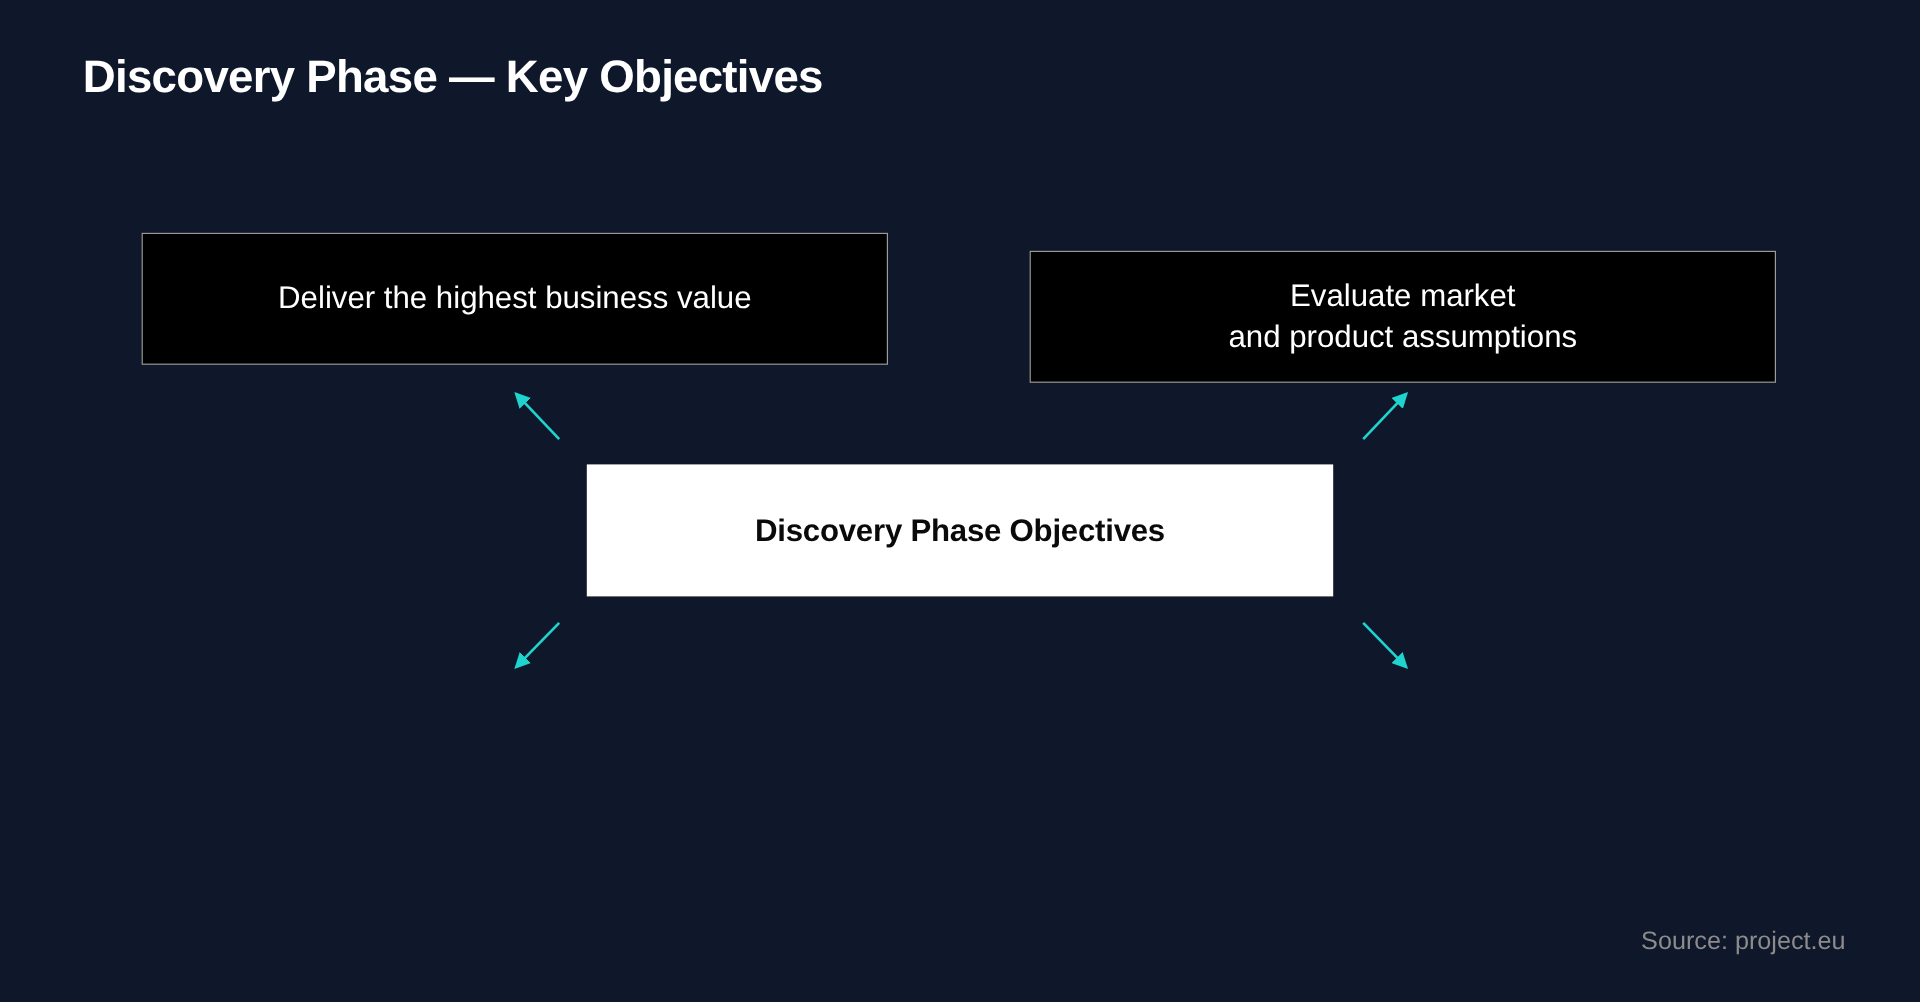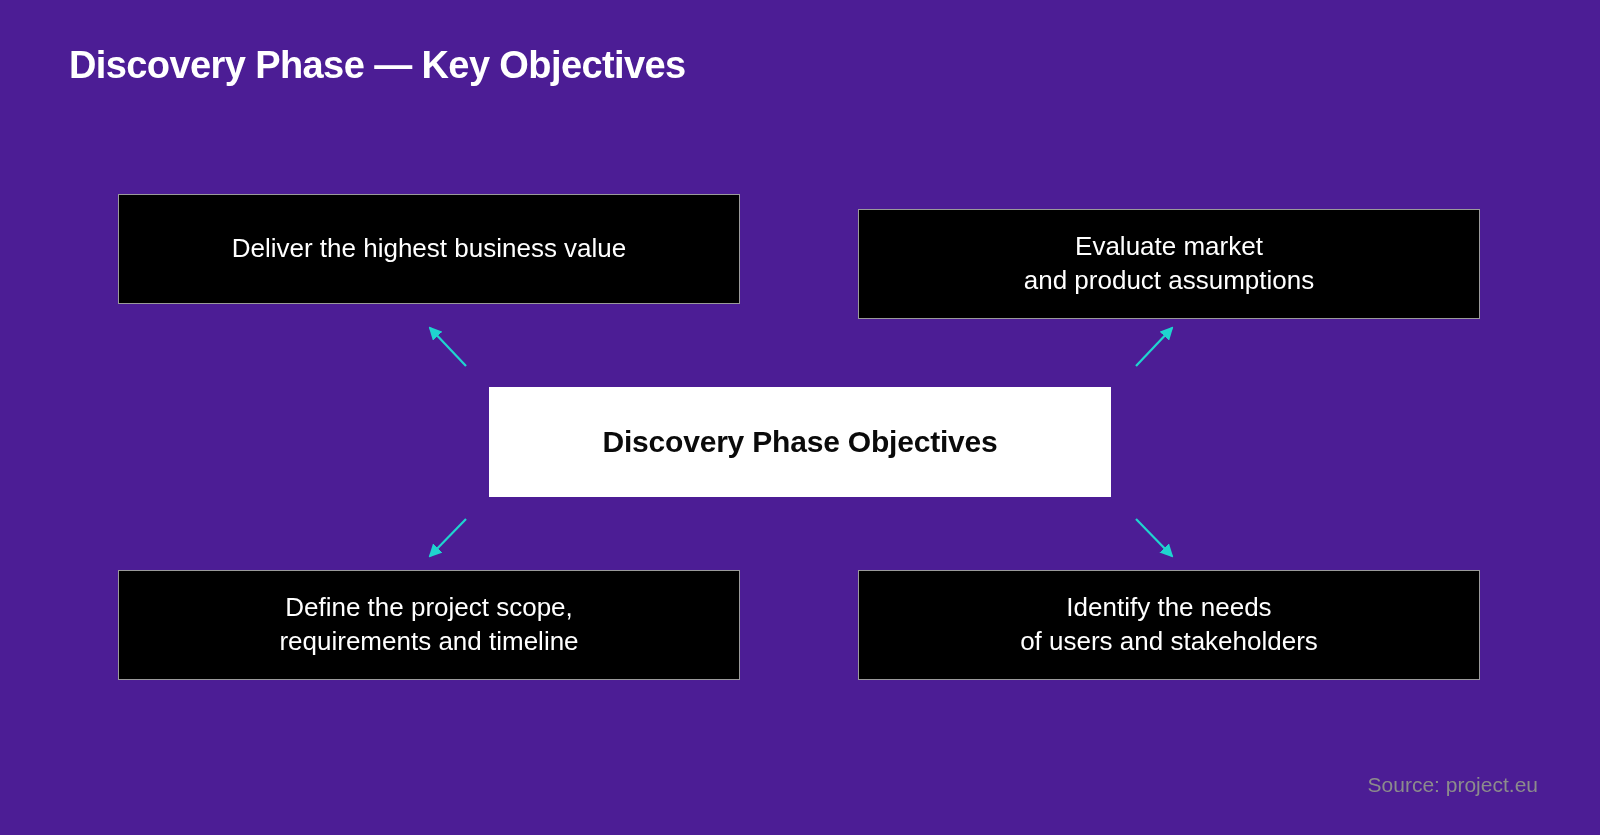--- a/index.html
+++ b/index.html
@@ -12,21 +12,21 @@
     height: 835px;
     position: relative;
     overflow: hidden;
     font-family: "Liberation Sans", sans-serif;
     -webkit-font-smoothing: antialiased;
   }
 
   #slide {
     position: absolute;
     inset: 0;
-    background: #4c1d95;
+    background: #0f172a;
   }
 
   
   #slide-title {
     position: absolute;
     left: 69px;
     top: 44px;
     font-size: 38px;
     font-weight: 700;
     color: #ffffff;
@@ -77,21 +77,21 @@
     width: 622px;
     height: 110px;
     background: #ffffff;
     display: flex;
     align-items: center;
     justify-content: center;
     text-align: center;
     box-sizing: border-box;
   }
   #node-center .center-label {
-    font-size: 30px;
+    font-size: 26px;
     font-weight: 700;
     color: #0a0a0a;
     letter-spacing: -0.2px;
     white-space: nowrap;
   }
 
   
   #connectors {
     position: absolute;
     left: 0;
@@ -134,29 +134,21 @@
 
     <div class="node-box" id="node-top-left">
       <div class="node-label">Deliver the highest business value</div>
     </div>
 
     <div class="node-box" id="node-top-right">
       <div class="node-label">Evaluate market
 and product assumptions</div>
     </div>
 
-    <div class="node-box" id="node-bottom-left">
-      <div class="node-label">Define the project scope,
-requirements and timeline</div>
-    </div>
 
-    <div class="node-box" id="node-bottom-right">
-      <div class="node-label">Identify the needs
-of users and stakeholders</div>
-    </div>
 
     <div id="node-center">
       <div class="center-label">Discovery Phase Objectives</div>
     </div>
 
   </div>
 
   <div id="source-note">Source: project.eu</div>
 
 </div>

